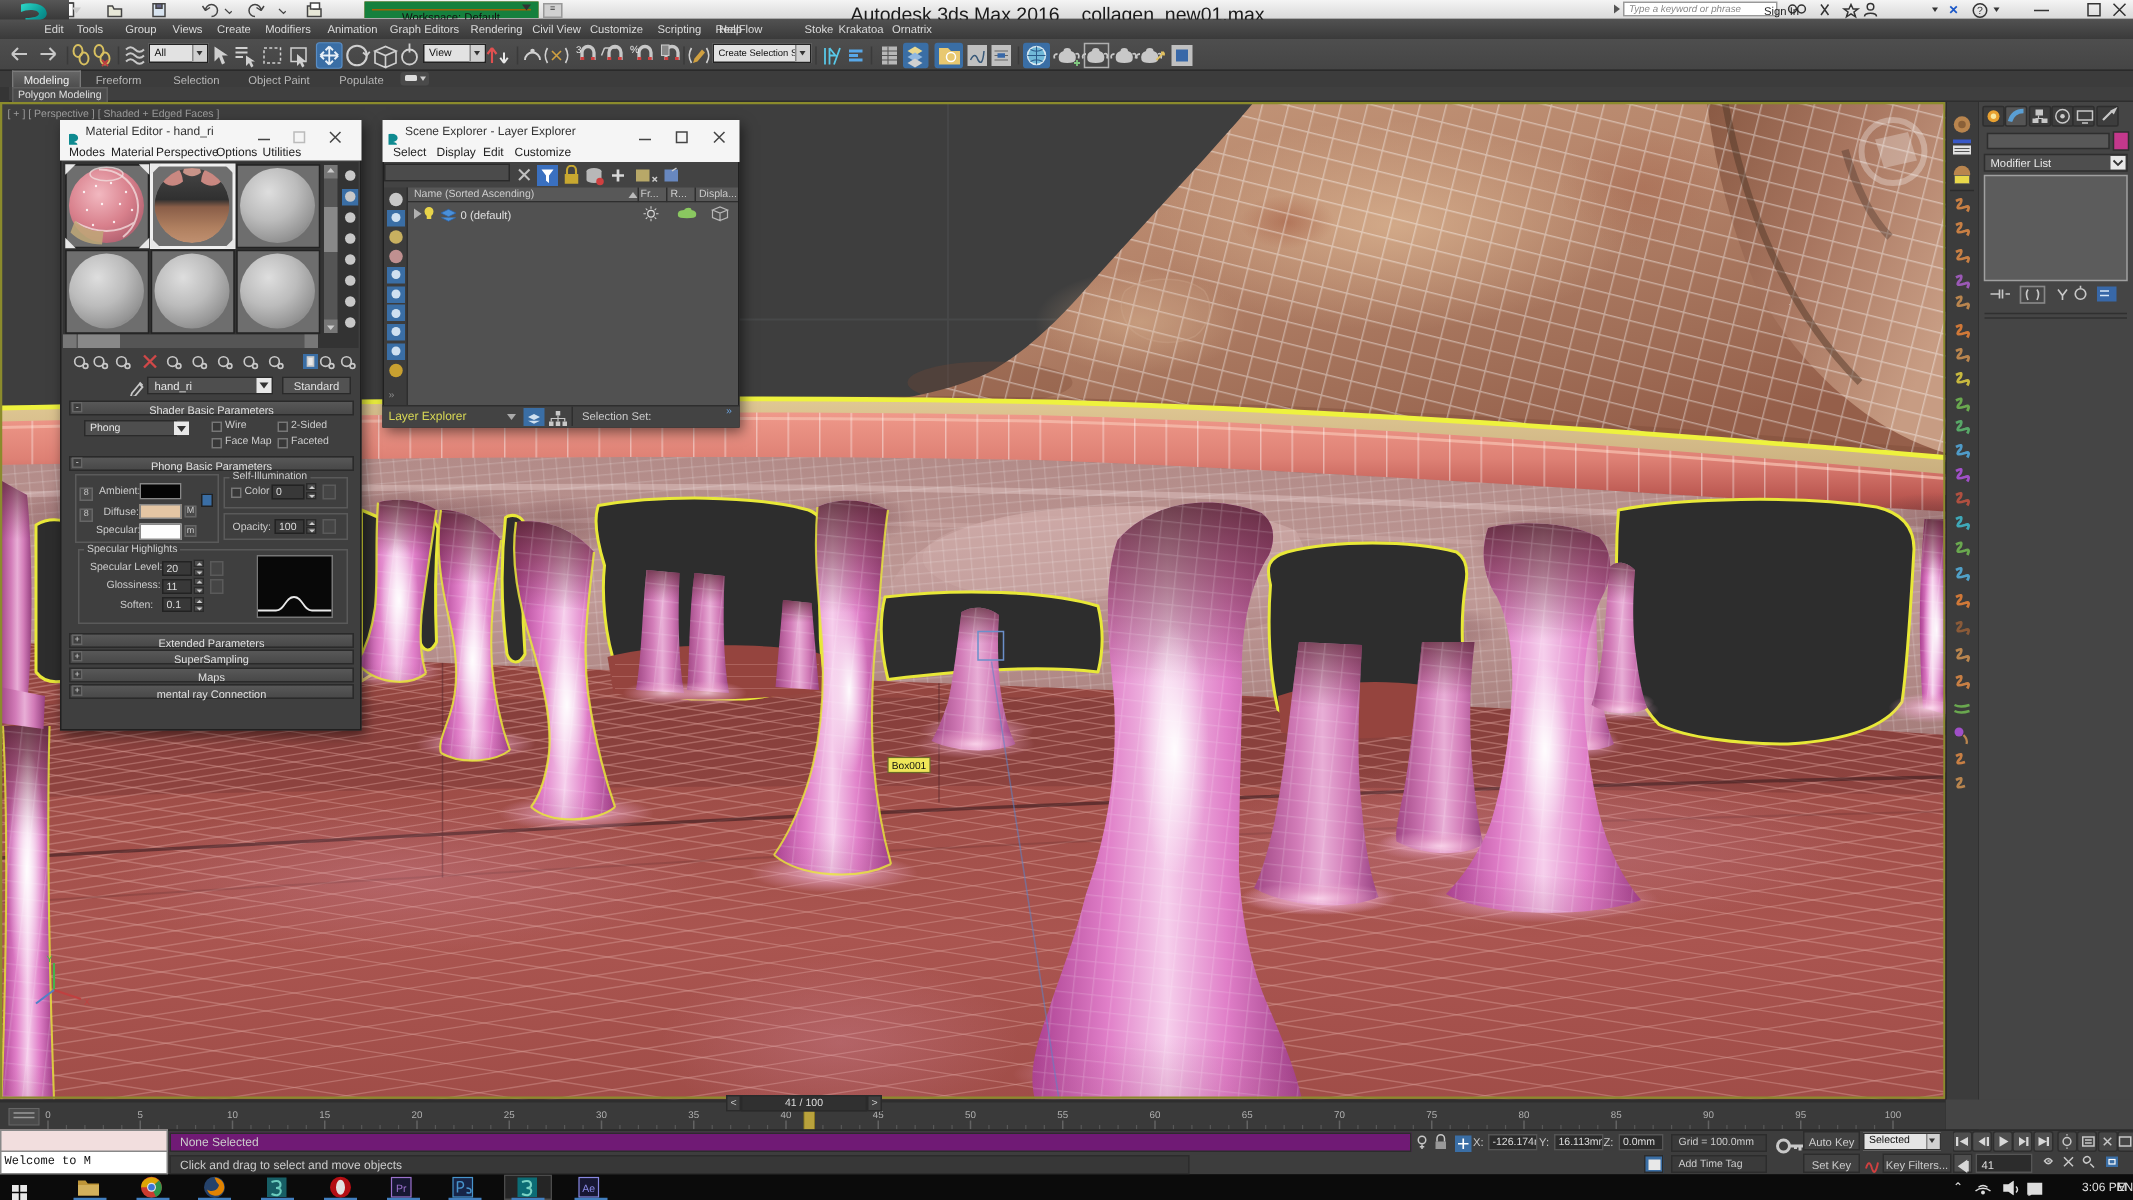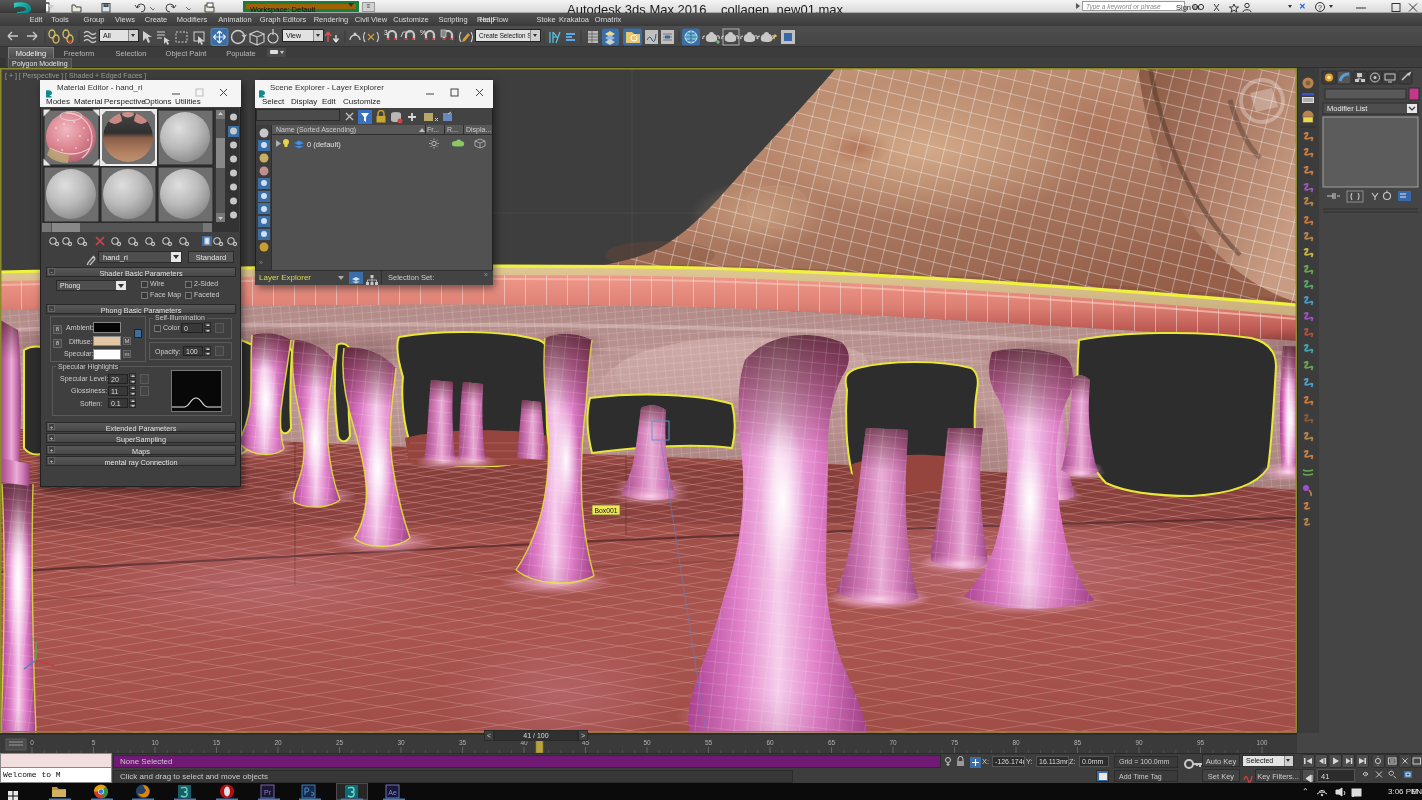--- a/index.html
+++ b/index.html
@@ -12,21 +12,21 @@
         <path d="M72,4 h3 l1,2 h5 v5 h-9 z" fill="#e8e8d8"></path>
         <rect x="102" y="2.5" width="8" height="8.5" fill="#d8e4f0"></rect>
         <rect x="104" y="2.5" width="4" height="3" fill="#668"></rect>
         <path d="M137,7 a4,4 0 1 1 4,4 M137,7 l-2,-3 M137,7 l3,-2"></path>
         <path d="M174,7 a4,4 0 1 0 -4,4 M174,7 l2,-3 M174,7 l-3,-2"></path>
         <path d="M205,4 h3 l1,2 h5 v5 h-9 z" fill="#e8e8d8"></path>
         <rect x="207" y="2" width="6" height="4" fill="#fff"></rect>
         <path d="M150,6 l3,3 1.5,-1.5 M186,6 l3,3 1.5,-1.5" stroke-width="0.8"></path>
       </g>
     </svg></div>
-<div style="left:243px;top:1px;width:116px;height:11px;background:#a16207;border:3px solid #15803d;font-size:7.5px;color:#111;padding:1px 0 0 4px;">Workspace: Default</div>
+<div style="left:243px;top:1px;width:116px;height:11px;background:#a16207;border:5px solid #15803d;font-size:7.5px;color:#111;padding:1px 0 0 20px;">Workspace: Default</div>
 <div style="left:348px;top:3px;width:0;height:0;border-left:3px solid transparent;border-right:3px solid transparent;border-top:4px solid #333;"></div>
 <div style="left:362px;top:2px;width:13px;height:10px;background:#d0d0d0;border:1px solid #999;font-size:6px;color:#333;text-align:center;">≡</div>
 <div style="left:1076px;top:3px;width:0;height:0;border-top:3px solid transparent;border-bottom:3px solid transparent;border-left:4px solid #555;"></div>
 <div style="left:1082px;top:1px;width:103px;height:10px;background:#fff;border:1px solid #999;font-size:6.5px;font-style:italic;color:#888;padding:1px 0 0 3px;">Type a keyword or phrase</div>
 <div style="left:1190px;top:0;width:150px;height:13px;"><svg width="150" height="13">
       <g stroke="#333" fill="none" stroke-width="1">
         <circle cx="5" cy="6" r="2.6"></circle>
         <circle cx="11" cy="6" r="2.6"></circle>
         <path d="M24,3 l5,7 M29,3 l-5,7"></path>
         <path d="M44,3 l1.4,3 3.2,0 -2.6,2 1,3.2 -3,-2 -3,2 1,-3.2 -2.6,-2 3.2,0 z"></path>

